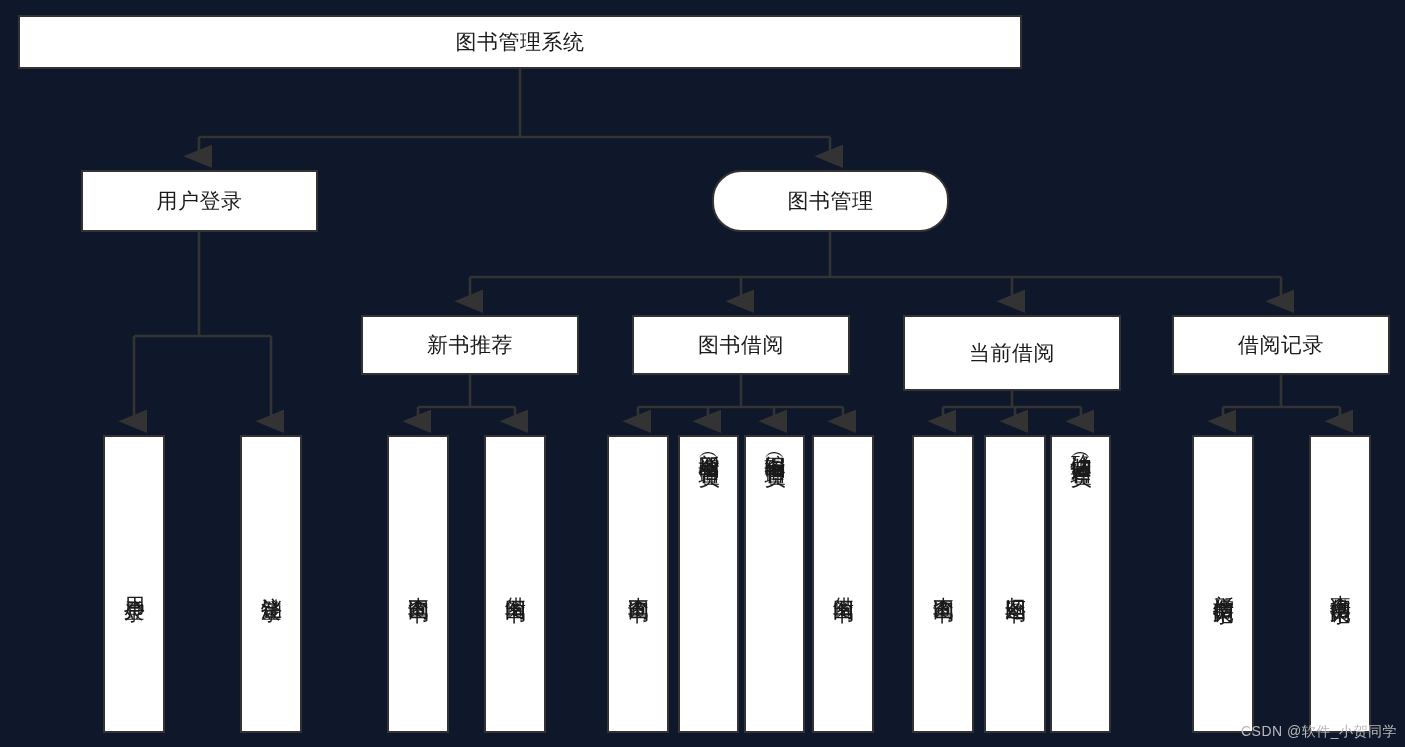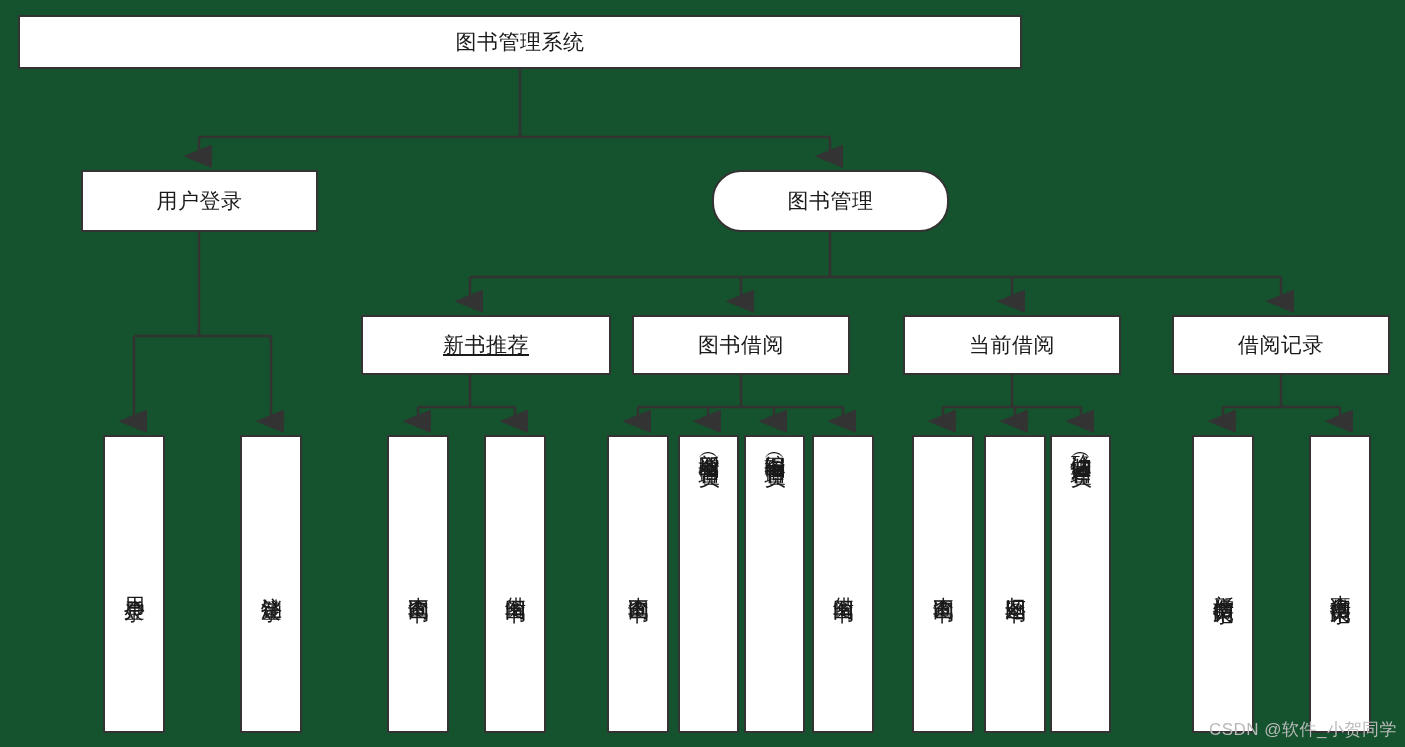--- a/index.html
+++ b/index.html
@@ -11,21 +11,21 @@
     width: 1405px;
     height: 747px;
     font-family: "Liberation Sans", "DejaVu Sans", sans-serif;
     overflow: hidden;
     position: relative;
   }
   #diagram-root {
     position: relative;
     width: 1405px;
     height: 747px;
-    background: #14532d;
+    background: #0f172a;
   }
   svg#diagram-svg {
     position: absolute;
     left: 0;
     top: 0;
     width: 1405px;
     height: 747px;
   }
   .node-box {
     position: absolute;
@@ -71,21 +71,21 @@
     width: 100%;
     height: 100%;
     display: flex;
     align-items: center;
     justify-content: center;
   }
   .watermark {
     position: absolute;
     right: 8px;
     bottom: 6px;
-    font-size: 17px;
+    font-size: 14px;
     color: #b9b9b9;
     white-space: nowrap;
     letter-spacing: 0.5px;
   }
 </style>
 </head>
 <body>
 
 <div id="diagram-root">
 
@@ -148,27 +148,27 @@
 
   <div id="level2-container">
       <div class="node-box" style="left: 81px; top: 170px; width: 237px; height: 62px;">
         <span class="node-label">用户登录</span>
       </div>
       <div class="node-box" style="left: 712px; top: 170px; width: 237px; height: 62px; border-radius: 29px;">
         <span class="node-label">图书管理</span>
       </div>
     </div>
   <div id="level3-container">
-      <div class="node-box" style="left: 361px; top: 315px; width: 250px; height: 60px; text-decoration: underline;">
+      <div class="node-box" style="left: 361px; top: 315px; width: 218px; height: 60px;">
         <span class="node-label">新书推荐</span>
       </div>
       <div class="node-box" style="left: 632px; top: 315px; width: 218px; height: 60px; align-items: center;">
         <span class="node-label">图书借阅</span>
       </div>
-      <div class="node-box" style="left: 903px; top: 315px; width: 218px; height: 60px;">
+      <div class="node-box" style="left: 903px; top: 315px; width: 218px; height: 76px;">
         <span class="node-label">当前借阅</span>
       </div>
       <div class="node-box" style="left: 1172px; top: 315px; width: 218px; height: 60px; font-family: Liberation Serif, serif;">
         <span class="node-label">借阅记录</span>
       </div>
     </div>
   <div id="leaves-container">
       <div class="leaf-box" style="left: 103px; top: 435px; width: 62px; height: 298px;">
         <div class="leaf-inner">
           <span class="leaf-label centered">用户登录</span>

